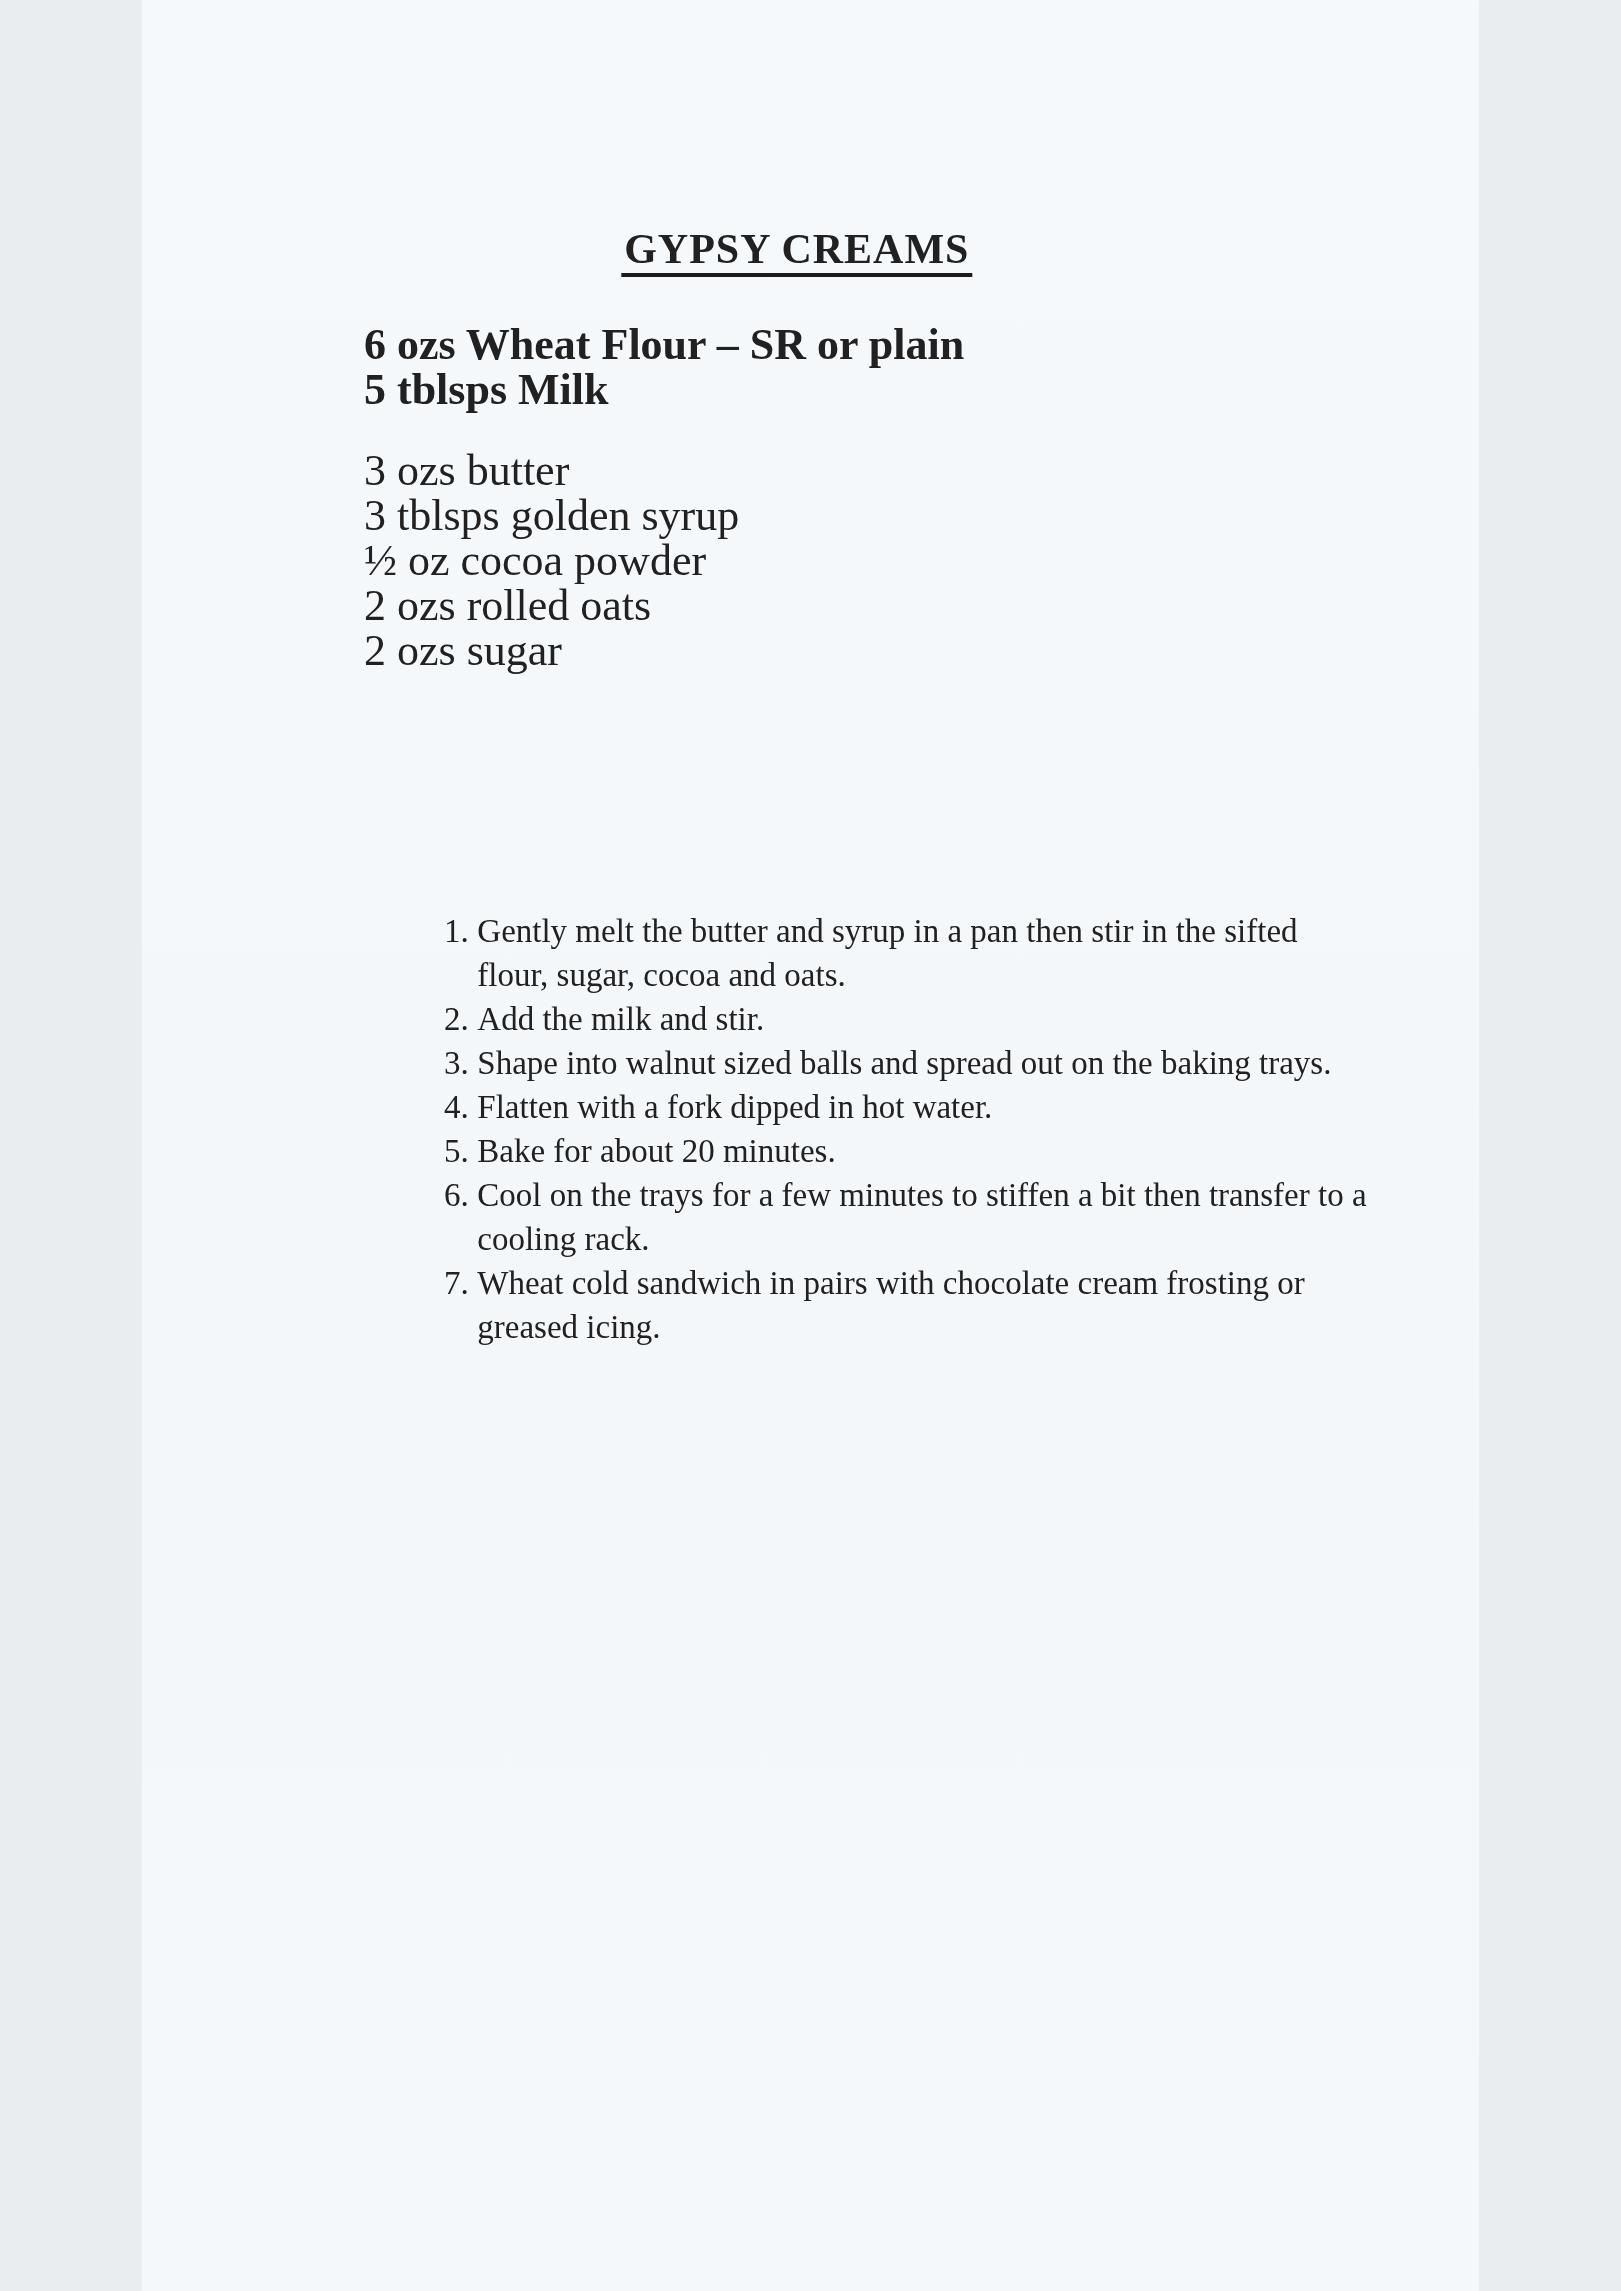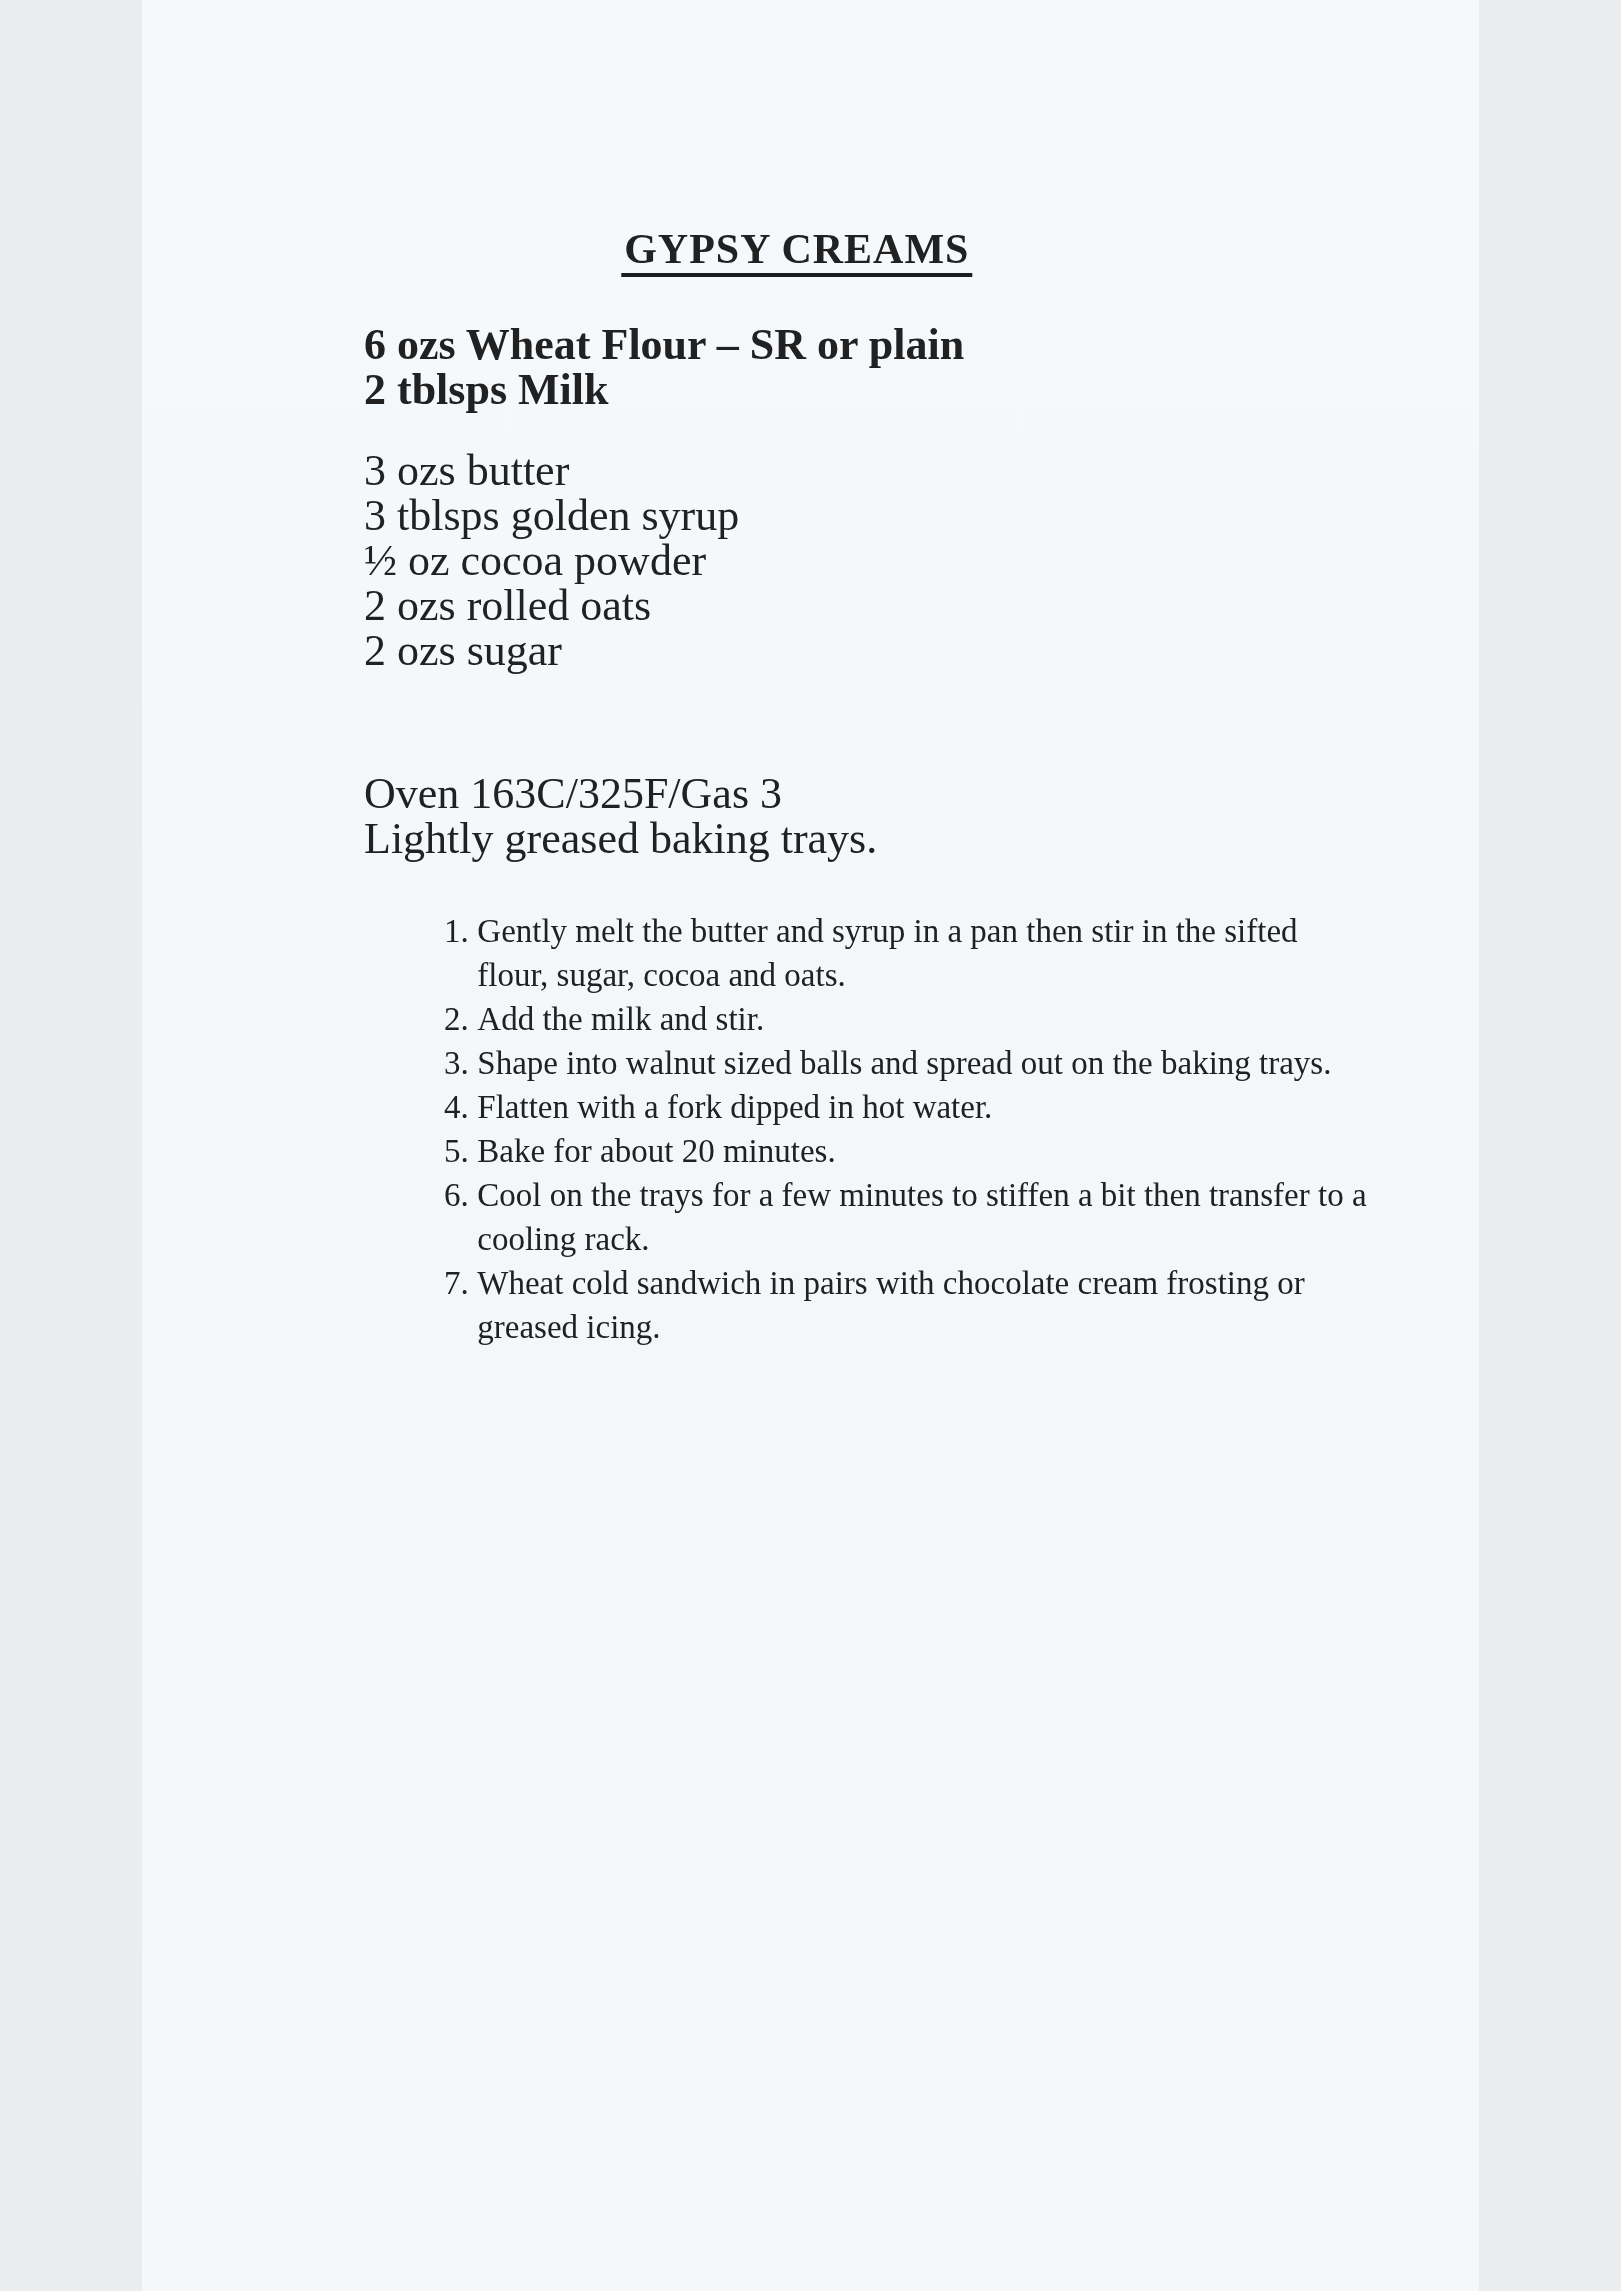--- a/index.html
+++ b/index.html
@@ -74,35 +74,31 @@
 <body>
 
 <div class="page">
 
   <div class="title-wrap">
     <span class="title">GYPSY CREAMS</span>
   </div>
 
   <div class="block bold lead-ingredients">
     <span class="line">6 ozs Wheat Flour – SR or plain</span>
-    <span class="line">2 tblsps Milk</span>
+    <span class="line">5 tblsps Milk</span>
   </div>
 
   <div class="block ingredients">
     <span class="line">3 ozs butter</span>
     <span class="line">3 tblsps golden syrup</span>
     <span class="line">½ oz cocoa powder</span>
     <span class="line">2 ozs rolled oats</span>
     <span class="line">2 ozs sugar</span>
   </div>
 
-  <div class="block prep">
-    <span class="line">Oven 163C/325F/Gas 3</span>
-    <span class="line">Lightly greased baking trays.</span>
-  </div>
 
   <div class="steps">
 
     <div class="step">
       <span class="step-num">1.</span>
       <span class="step-lines">
         <span class="step-line">Gently melt the butter and syrup in a pan then stir in the sifted</span>
         <span class="step-line">flour, sugar, cocoa and oats.</span>
       </span>
     </div>

